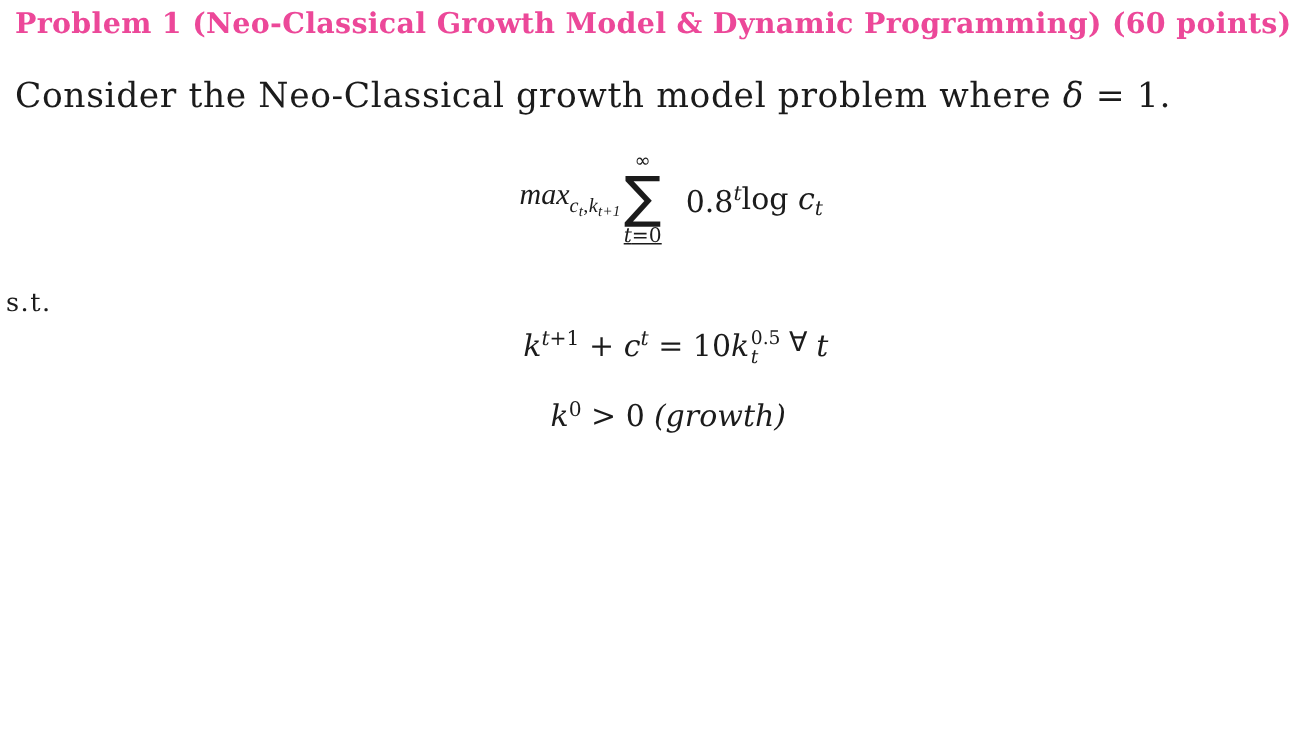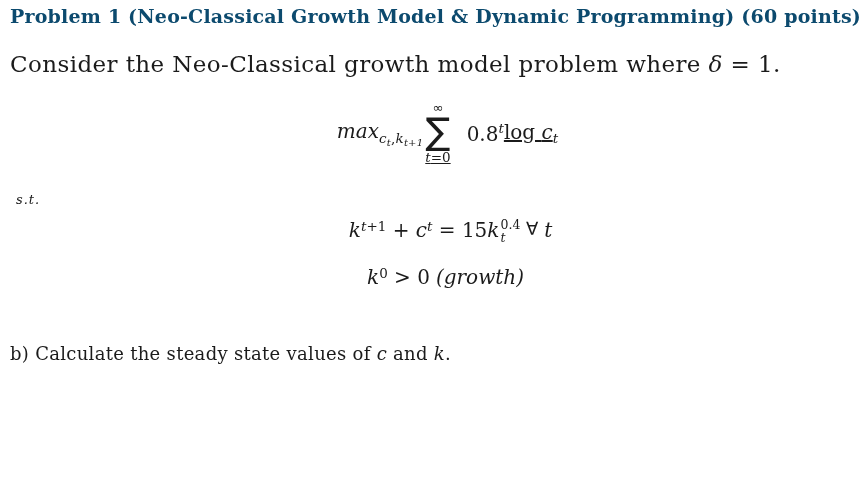--- a/index.html
+++ b/index.html
@@ -13,21 +13,21 @@
     color: #1b1b1b;
     overflow: hidden;
   }
   .title {
     position: absolute;
     left: 10px;
     top: 5px;
     font-size: 19px;
     font-weight: bold;
     letter-spacing: 0.2px;
-    color: #0c4a6e;
+    color: #ec4899;
     white-space: pre;
   }
   .intro {
     position: absolute;
     left: 10px;
     top: 51px;
     font-size: 23px;
     letter-spacing: 0.4px;
     white-space: pre;
   }
@@ -40,50 +40,49 @@
     top: 94px;
     left: 0;
     right: 0;
     height: 78px;
     display: flex;
     justify-content: center;
     align-items: center;
     padding-left: 30px;
     font-size: 20px;
   }
-  .max-group { white-space: nowrap; }
+  .max-group { white-space: nowrap; font-family: Liberation Serif, serif; }
   .msub { font-size: 13.5px; vertical-align: -5px; letter-spacing: 0.2px; }
   .msubsub { font-size: 10px; vertical-align: -3px; }
   .sum-block {
     display: inline-flex;
     flex-direction: column;
     align-items: center;
     margin: 0 4px 0 2px;
     line-height: 1;
   }
   .sum-top { font-size: 13px; font-family: "DejaVu Sans", sans-serif; line-height: 1; }
   .sigma {
     font-size: 37px;
     line-height: 0.95;
     font-family: "DejaVu Sans", sans-serif;
     font-weight: normal;
   }
   .sum-bottom { font-size: 13.5px; line-height: 1.1; margin-top: 1px; text-decoration: underline; }
   .discount { margin-left: 12px; white-space: nowrap; }
   .sup { font-size: 13.5px; vertical-align: 8px; }
   .sub { font-size: 13.5px; vertical-align: -4px; }
-  .log-group { white-space: pre; text-decoration: underline; }
+  .log-group { white-space: pre; }
 
   .st-label {
     position: absolute;
-    left: 16px;
+    left: 4px;
     top: 192px;
-    font-size: 13px;
+    font-size: 17px;
     letter-spacing: 1px;
-    font-style: italic;
   }
 
   .constraint1 {
     position: absolute;
     top: 218px;
     left: 0;
     right: 0;
     display: flex;
     justify-content: center;
     padding-left: 36px;
@@ -139,19 +138,18 @@
       <span class="sum-top">∞</span>
       <span class="sigma">∑</span>
       <span class="sum-bottom"><span class="mi">t</span><span>=0</span></span>
     </span>
     <span class="discount"><span>0.8</span><span class="sup mi">t</span></span>
     <span class="log-group"><span>log </span><span class="mi">c</span><span class="sub mi">t</span></span>
   </div>
 
   <div class="st-label">s.t.</div>
 
-  <div class="constraint1 line"><span class="mi">k</span><span class="sub"><span class="mi">t</span><span>+1</span></span><span> + </span><span class="mi">c</span><span class="sub mi">t</span><span> = </span><span>15</span><span class="mi">k</span><span class="kstack"><span class="ksup">0.4</span><span class="ksub">t</span></span><span class="forall"> ∀ </span><span class="mi">t</span></div>
+  <div class="constraint1 line"><span class="mi">k</span><span class="sub"><span class="mi">t</span><span>+1</span></span><span> + </span><span class="mi">c</span><span class="sub mi">t</span><span> = </span><span>10</span><span class="mi">k</span><span class="kstack"><span class="ksup">0.5</span><span class="ksub">t</span></span><span class="forall"> ∀ </span><span class="mi">t</span></div>
 
   <div class="constraint2 line"><span class="mi">k</span><span class="sub">0</span><span> &gt; </span><span>0</span><span class="note-gap"></span><span class="mi">(growth)</span></div>
 
-  <div class="part-b"><span>b) Calculate the steady state values of </span><span class="mi">c</span><span> and </span><span class="mi">k</span><span>.</span></div>
 
 </div>
 
 </body></html>

